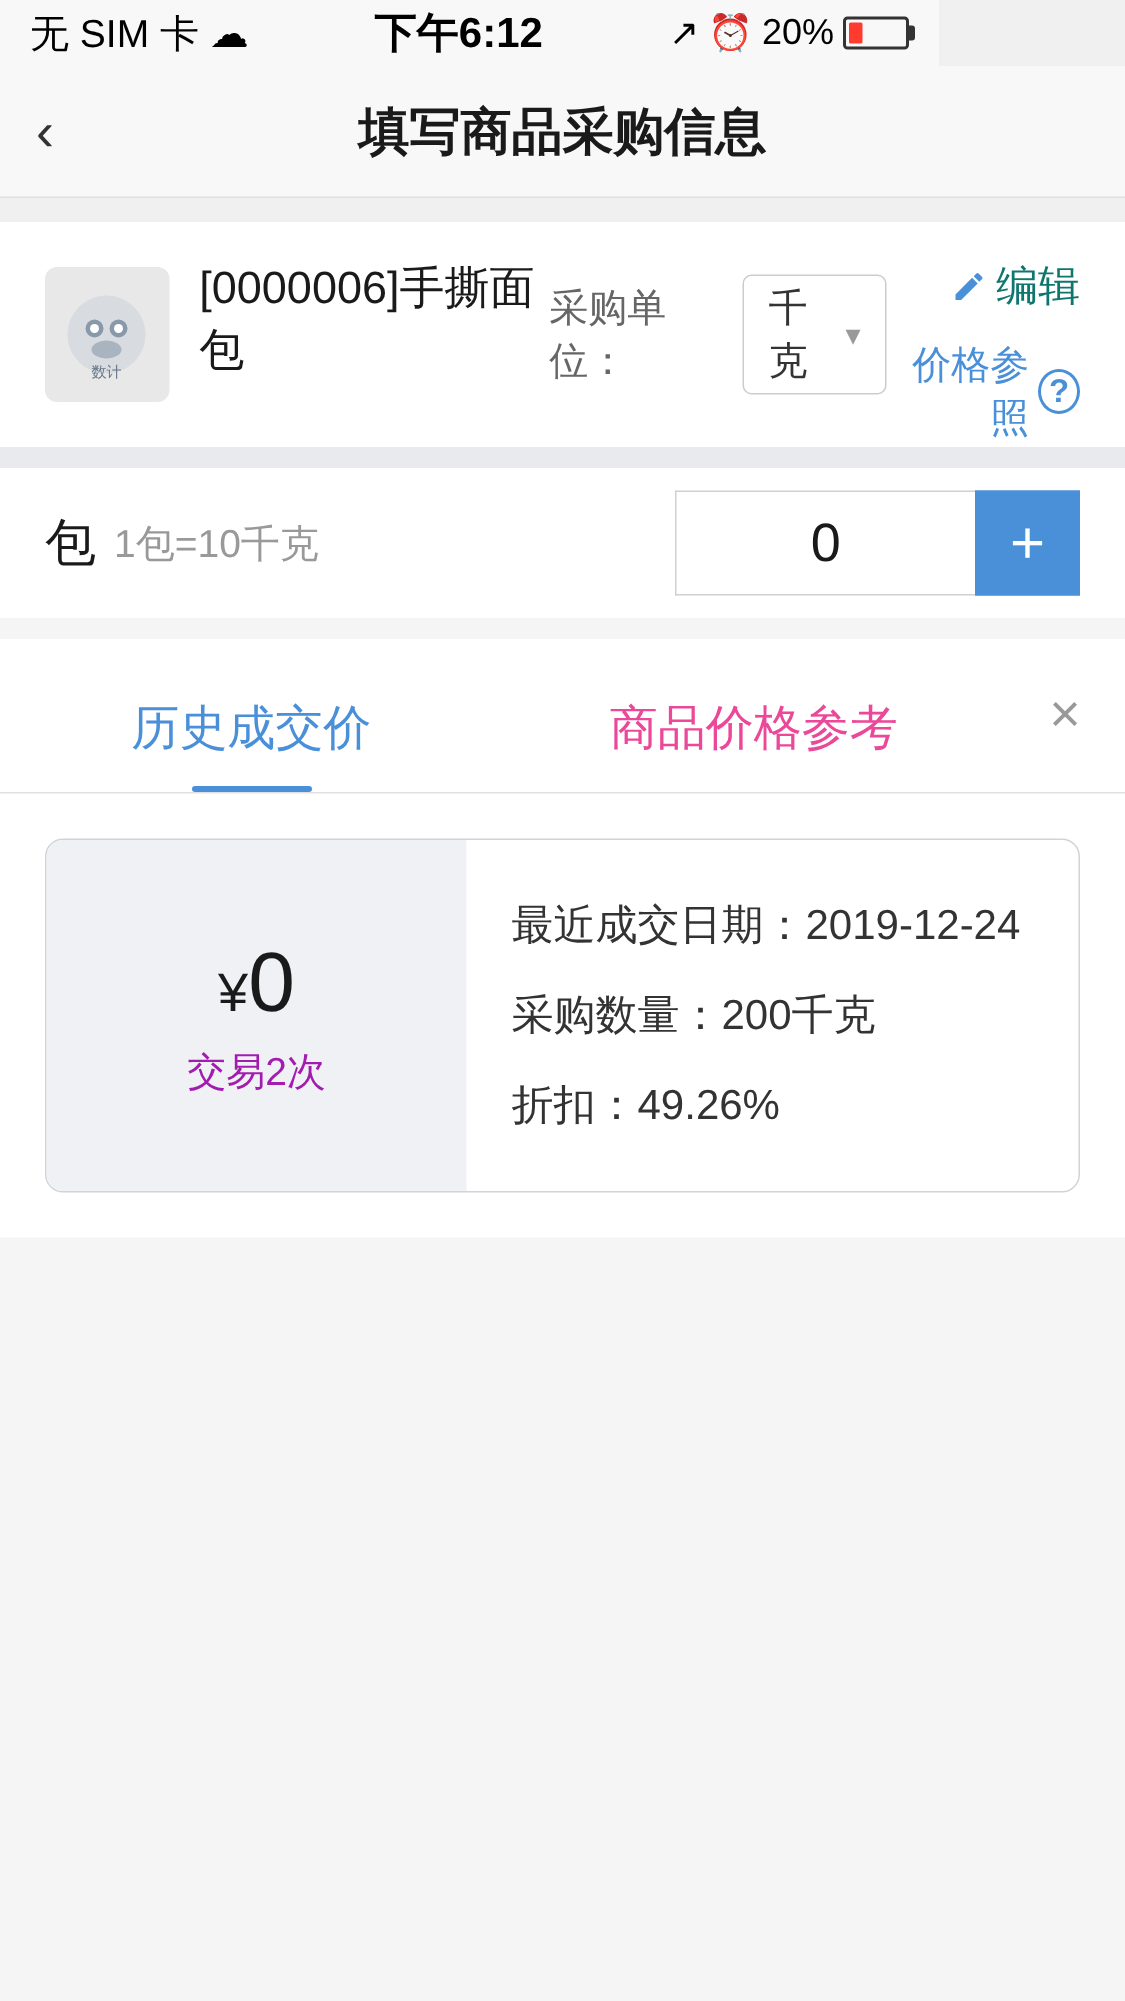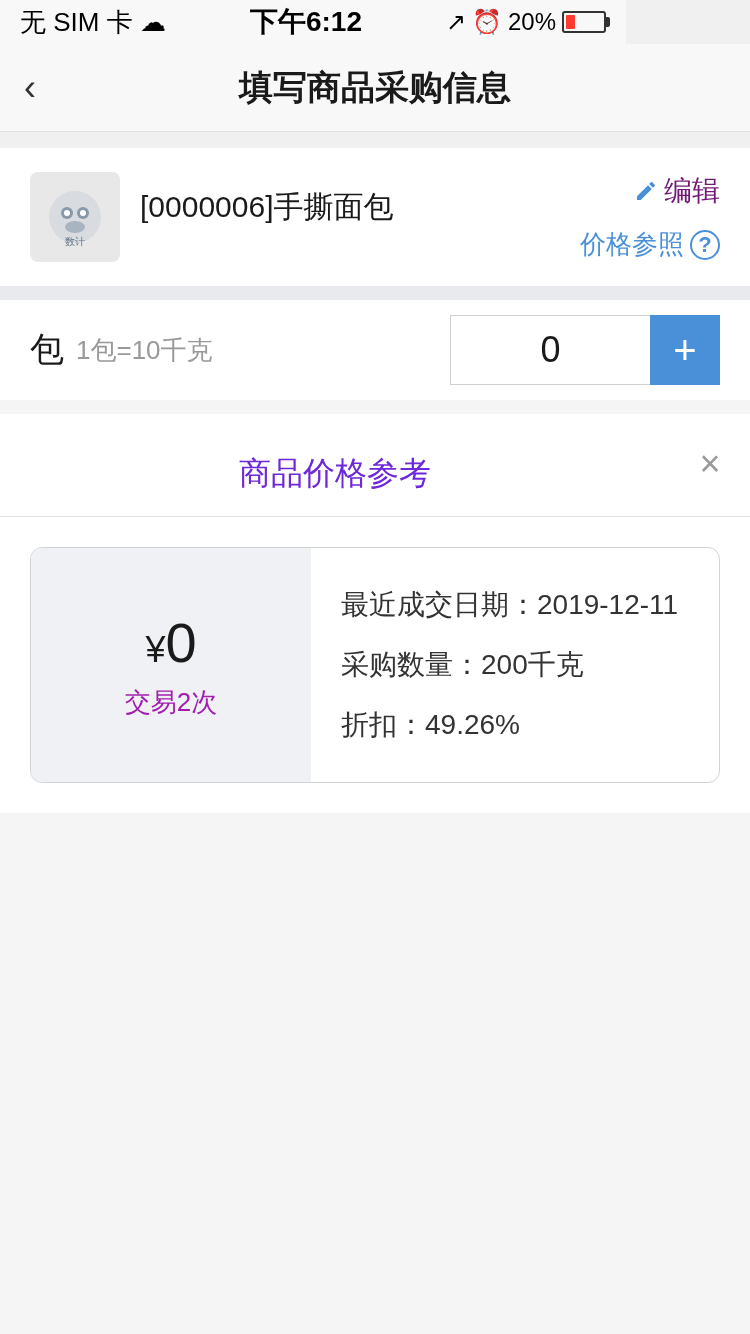--- a/index.html
+++ b/index.html
@@ -149,21 +149,21 @@
       background: #fff;
       display: flex;
       align-items: center;
       gap: 6px;
     }
     .unit-select .arrow {
       font-size: 20px;
       color: #999;
     }
     .edit-link {
-      color: #701a75;
+      color: #0f766e;
       font-size: 28px;
       display: flex;
       align-items: center;
       gap: 6px;
     }
     .edit-icon {
       width: 24px;
       height: 24px;
     }
     .price-ref-link {
@@ -263,21 +263,21 @@
       display: flex;
       align-items: center;
       border-bottom: 1px solid #e0e0e0;
       position: relative;
     }
     .tab-item {
       flex: 1;
       text-align: center;
       padding: 28px 0 20px;
       font-size: 32px;
-      color: #6d28d9;
+      color: #ec4899;
       cursor: pointer;
       position: relative;
     }
     .tab-item.active {
       color: #4a90d9;
     }
     .tab-item.active::after {
       content: '';
       position: absolute;
       bottom: 0;
@@ -387,20 +387,27 @@
             <circle cx="22" cy="26" r="6" fill="#8899aa"></circle>
             <circle cx="38" cy="26" r="6" fill="#8899aa"></circle>
             <circle cx="22" cy="26" r="3" fill="#fff"></circle>
             <circle cx="38" cy="26" r="3" fill="#fff"></circle>
             <ellipse cx="30" cy="40" rx="10" ry="6" fill="#8899aa" opacity="0.6"></ellipse>
             <text x="30" y="58" text-anchor="middle" font-size="10" fill="#667788">数计</text>
           </svg>
         </div>
         <div class="product-info">
           <span class="product-name">[0000006]手撕面包</span>
+          <div class="purchase-unit-row">
+            <span>采购单位：</span>
+            <div class="unit-select">
+              <span>千克</span>
+              <span class="arrow">▾</span>
+            </div>
+          </div>
         </div>
       </div>
       <div class="price-ref-right">
         <div class="edit-link">
           <svg class="edit-icon" viewBox="0 0 24 24" fill="none" xmlns="http://www.w3.org/2000/svg">
             <path d="M3 17.25V21h3.75L17.81 9.94l-3.75-3.75L3 17.25zM20.71 7.04a1 1 0 000-1.41l-2.34-2.34a1 1 0 00-1.41 0l-1.83 1.83 3.75 3.75 1.83-1.83z" fill="#4a90d9"></path>
           </svg>
           <span>编辑</span>
         </div>
         <div class="price-ref-link">
@@ -419,35 +426,36 @@
       <span class="unit-conversion">1包=10千克</span>
     </div>
     <div class="qty-input-group">
       <input class="qty-input" type="text" value="0" style="">
       <div class="qty-plus">+</div>
     </div>
   </div>
 
   <div class="tabs-section">
     <div class="tabs-header">
+      <div class="tab-item active">历史成交价</div>
       <div class="tab-item">商品价格参考</div>
       <div class="tab-close">×</div>
     </div>
 
     <div class="card-section">
       <div class="price-card">
         <div class="price-left-panel">
           <div class="price-amount">
             <span class="price-yen">¥</span><span>0</span>
           </div>
           <div class="price-count">交易2次</div>
         </div>
         <div class="price-right-panel">
           <div class="detail-row">
-            <span>最近成交日期：</span><span>2019-12-11</span>
+            <span>最近成交日期：</span><span>2019-12-24</span>
           </div>
           <div class="detail-row">
             <span>采购数量：</span><span>200千克</span>
           </div>
           <div class="detail-row">
             <span>折扣：</span><span>49.26%</span>
           </div>
         </div>
       </div>
     </div>

